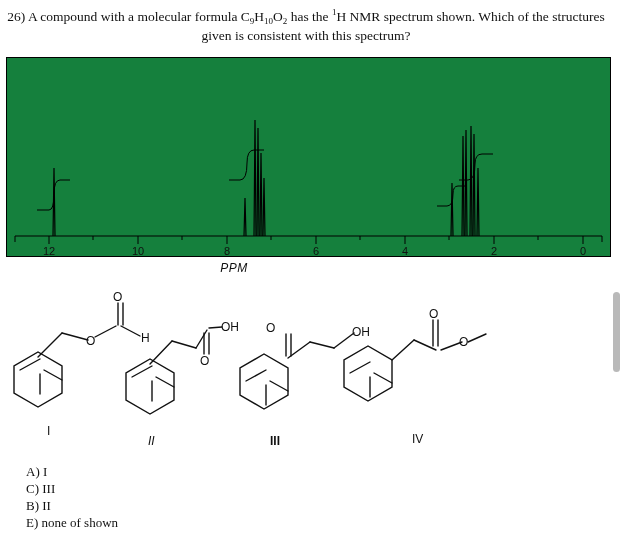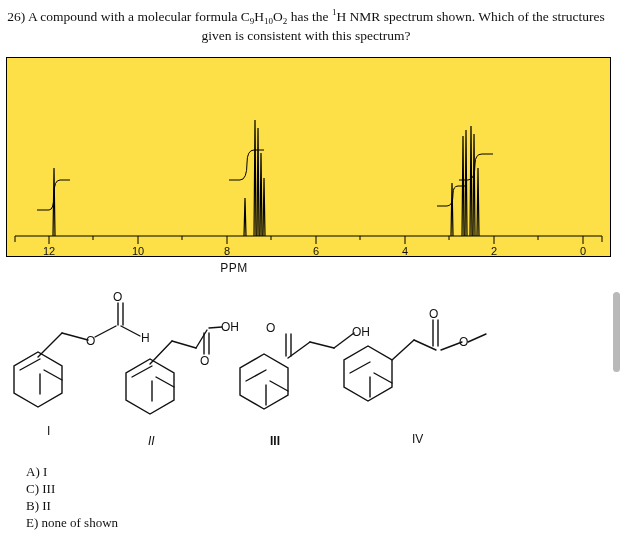--- a/index.html
+++ b/index.html
@@ -20,33 +20,34 @@
   }
   .question sup{font-size:9px; vertical-align:super;}
   .question sub{font-size:9px; vertical-align:sub;}
 
   
   .spectrum{
     position:absolute;
     left:6px; top:57px;
     width:605px; height:200px;
     border:1px solid #000;
-    background:#fde047;
+    background:#15803d;
     box-sizing:border-box;
   }
   .spectrum svg{display:block;}
 
   .ppm-label{
     position:absolute;
     left:0; right:0;
     top:261px;
     text-align:center;
     font-size:12px;
     font-family:"Liberation Sans", sans-serif;
     letter-spacing:.5px;
+    font-style:italic;
   }
   .ppm-label span{position:relative; left:-78px;}
 
   
   .structures{
     position:absolute;
     left:0; top:278px;
     width:624px; height:170px;
   }
   .structures svg{display:block;}

